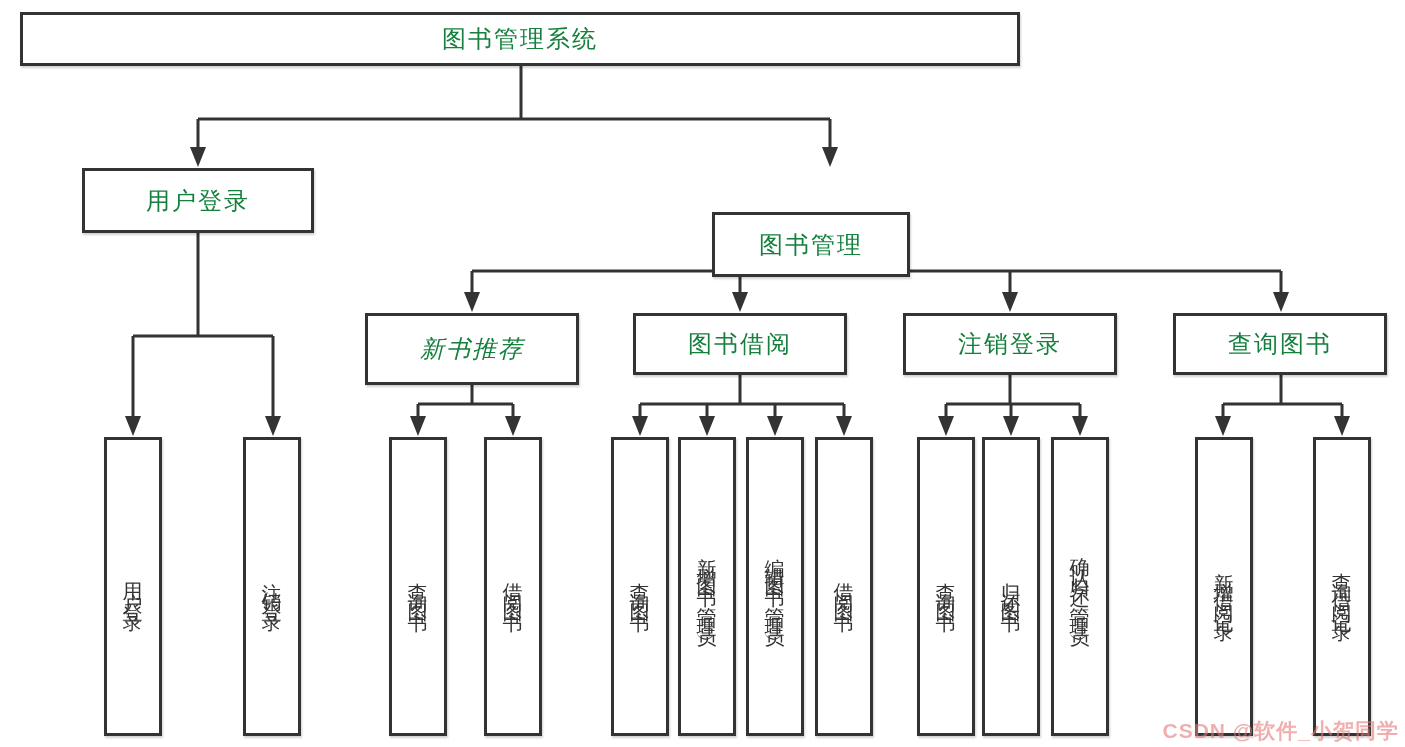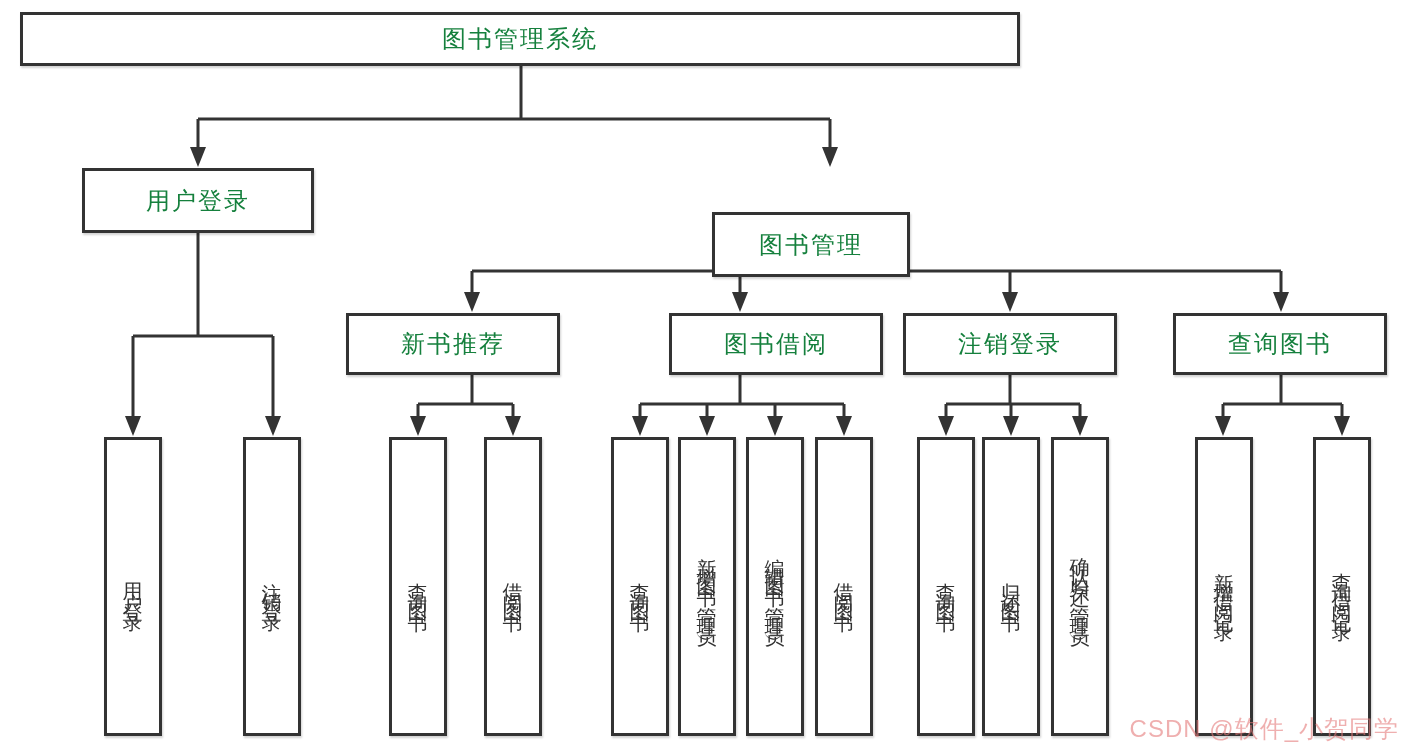--- a/index.html
+++ b/index.html
@@ -46,25 +46,26 @@
     text-orientation: mixed;
     font-size: 20px;
     letter-spacing: 10px;
     line-height: 1;
     color: #333333;
   }
   .watermark {
     position: absolute;
     right: 6px;
     bottom: 2px;
-    font-size: 24px;
+    font-size: 21px;
     letter-spacing: 1px;
     color: rgba(228, 122, 122, 0.60);
     z-index: 5;
     white-space: nowrap;
+    font-weight: bold;
   }
 </style>
 </head>
 <body>
 
 <div class="canvas">
 
   <svg class="connectors" viewBox="0 0 1405 747" xmlns="http://www.w3.org/2000/svg">
     <g stroke="#333333" stroke-width="3" fill="none">
 
@@ -102,24 +103,24 @@
     <span class="h-label">图书管理系统</span>
   </div>
 
   <div class="box" style="left:82px; top:168px; width:232px; height:65px;">
     <span class="h-label">用户登录</span>
   </div>
   <div class="box" style="left:712px; top:168px; width:198px; height:65px;margin-top:44px;">
     <span class="h-label">图书管理</span>
   </div>
 
-  <div class="box" style="left:346px; top:313px; width:214px; height:62px;">
+  <div class="box" style="left:365px; top:313px; width:214px; height:72px;font-style:italic;">
     <span class="h-label">新书推荐</span>
   </div>
-  <div class="box" style="left:633px; top:313px; width:214px; height:62px;margin-left:36px;">
+  <div class="box" style="left:633px; top:313px; width:214px; height:62px;">
     <span class="h-label">图书借阅</span>
   </div>
   <div class="box" style="left:903px; top:313px; width:214px; height:62px;">
     <span class="h-label">注销登录</span>
   </div>
   <div class="box" style="left:1173px; top:313px; width:214px; height:62px;">
     <span class="h-label">查询图书</span>
   </div>
 
   <div class="box leaf" style="left:104px;">

